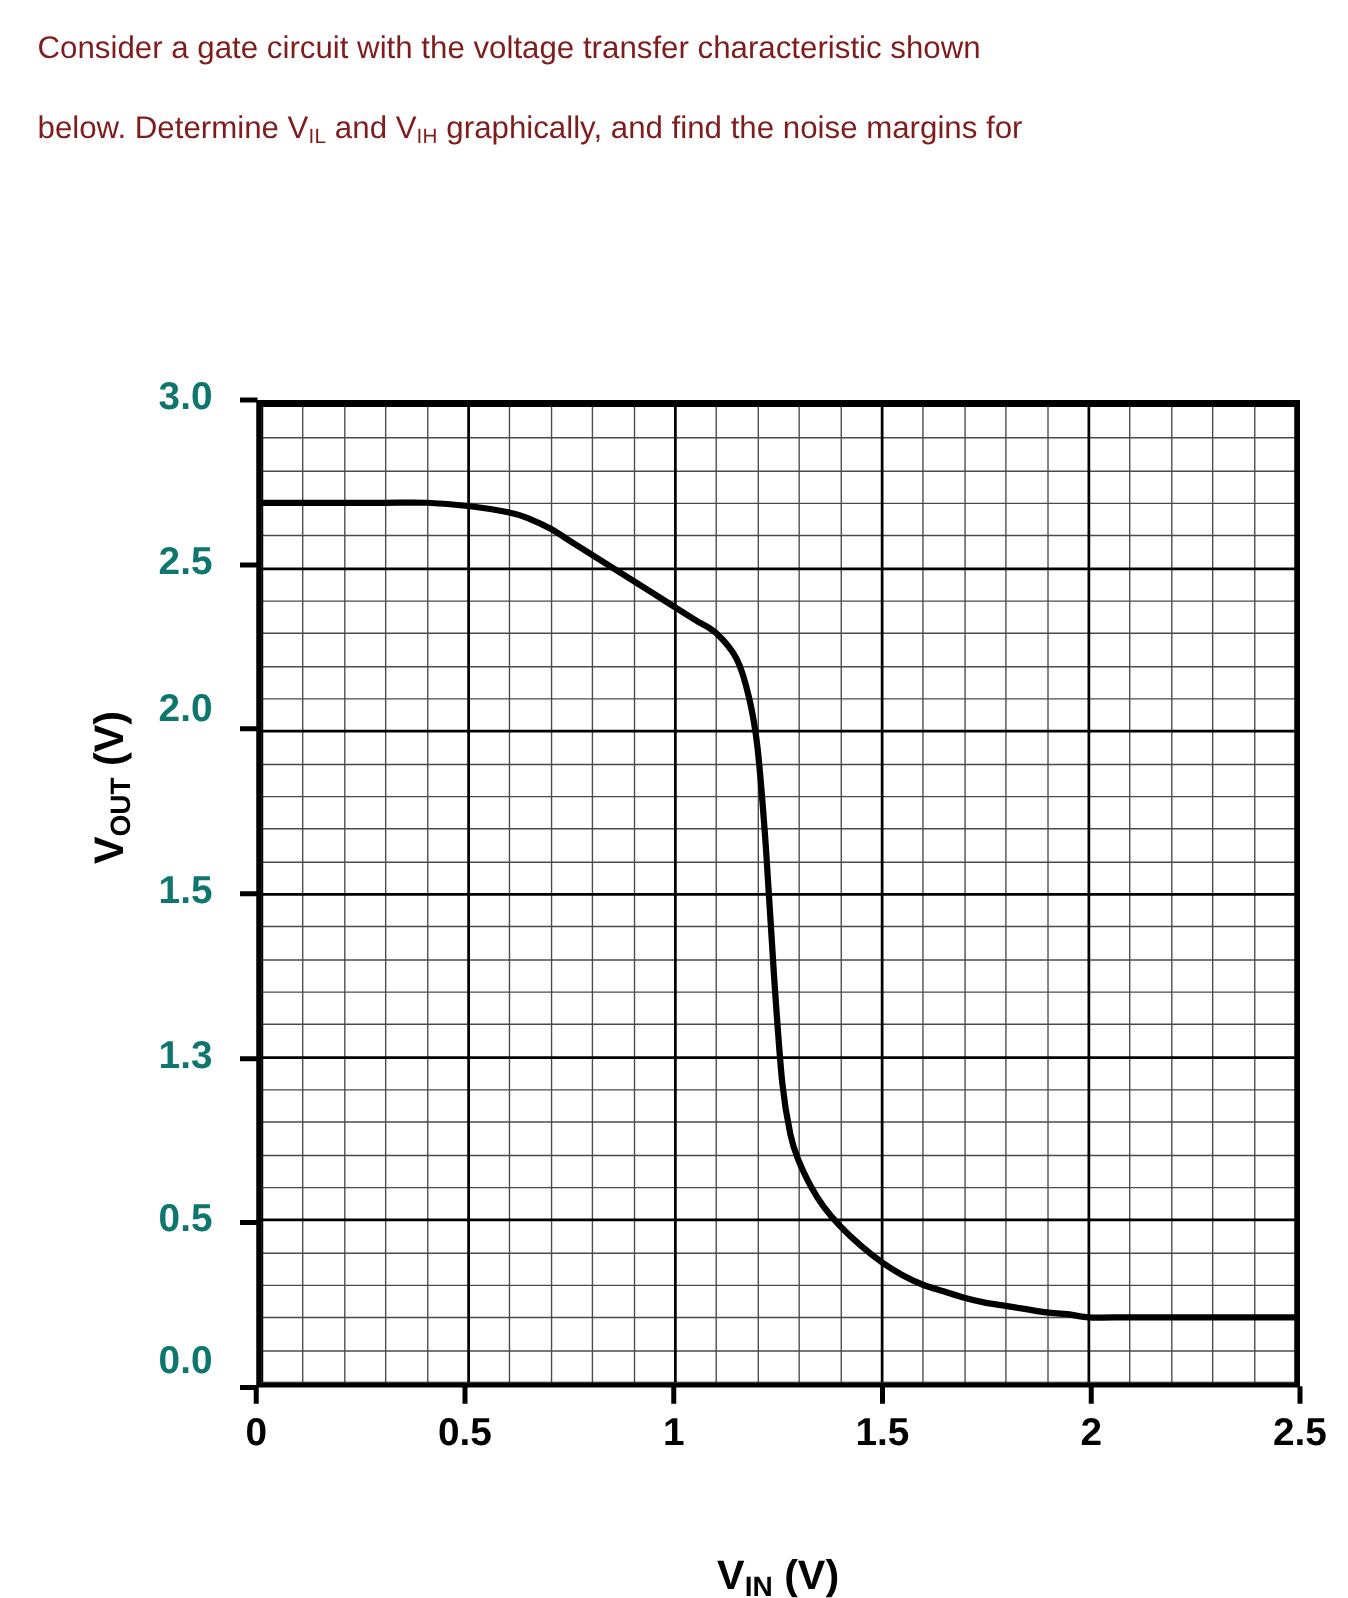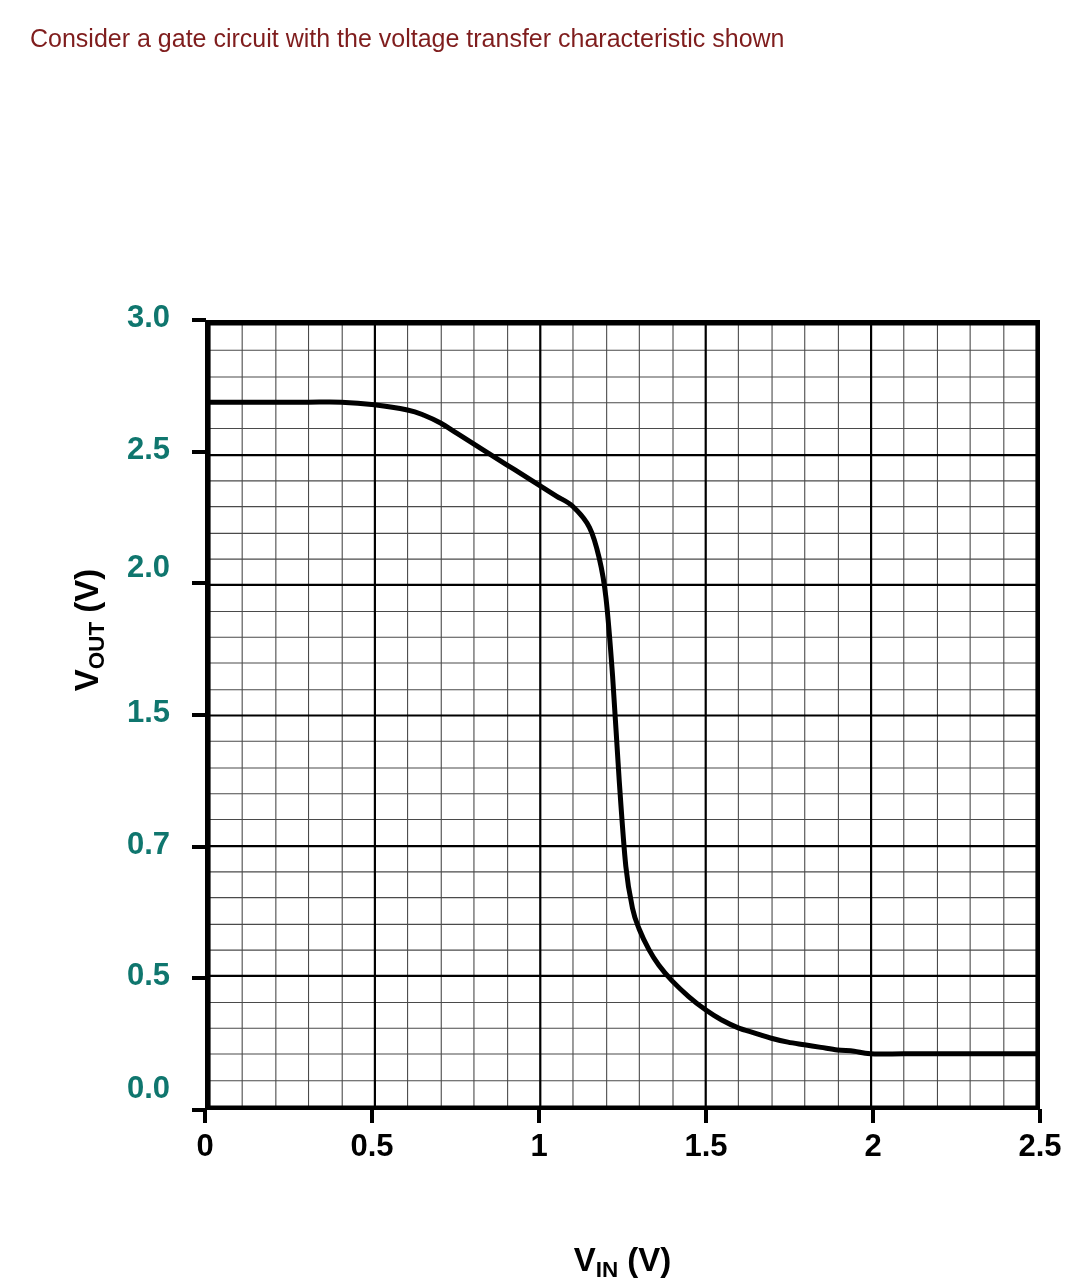--- a/index.html
+++ b/index.html
@@ -118,20 +118,23 @@
     font-size: 0.68em;
     vertical-align: -0.25em;
   }
 </style>
 </head>
 <body>
 
 <div id="problem-text">
   <div>
     <span>Consider a gate circuit with the voltage transfer characteristic shown</span>
+  </div>
+  <div>
+    <span>below.  Determine V</span><span class="sub">IL</span><span> and V</span><span class="sub">IH</span><span> graphically, and find the noise margins for</span>
   </div>
 </div>
 
 <div id="figure">
 
   <div id="ylabel"><span>V</span><span class="axis-sub">OUT</span><span> (V)</span></div>
 
   <div id="xlabel"><span>V</span><span class="axis-sub">IN</span><span> (V)</span></div>
 
   <div id="plot-frame">
@@ -227,21 +230,21 @@
       <div class="x-major-tick" style="left: 203px; top: 859px;"></div>
       <div class="x-major-tick" style="left: 370px; top: 859px;"></div>
       <div class="x-major-tick" style="left: 537px; top: 859px;"></div>
       <div class="x-major-tick" style="left: 704px; top: 859px;"></div>
       <div class="x-major-tick" style="left: 871px; top: 859px;"></div>
       <div class="x-major-tick" style="left: 1038px; top: 859px;"></div>
     </div>
   <div id="tick-labels-layer">
       <div class="y-tick-label" style="left: 50px; top: 820px; text-align: right;">0.0</div>
       <div class="y-tick-label" style="left: 50px; top: 707.333px;">0.5</div>
-      <div class="y-tick-label" style="left: 50px; top: 575.667px;">0.7</div>
+      <div class="y-tick-label" style="left: 50px; top: 575.667px;">1.3</div>
       <div class="y-tick-label" style="left: 50px; top: 444px;">1.5</div>
       <div class="y-tick-label" style="left: 50px; top: 299px;">2.0</div>
       <div class="y-tick-label" style="left: 50px; top: 180.667px;">2.5</div>
       <div class="y-tick-label" style="left: 50px; top: 49px;">3.0</div>
       <div class="x-tick-label" style="left: 135px; top: 878px;">0</div>
       <div class="x-tick-label" style="left: 302px; top: 878px;">0.5</div>
       <div class="x-tick-label" style="left: 469px; top: 878px;">1</div>
       <div class="x-tick-label" style="left: 636px; top: 878px;">1.5</div>
       <div class="x-tick-label" style="left: 803px; top: 878px;">2</div>
       <div class="x-tick-label" style="left: 970px; top: 878px;">2.5</div>

